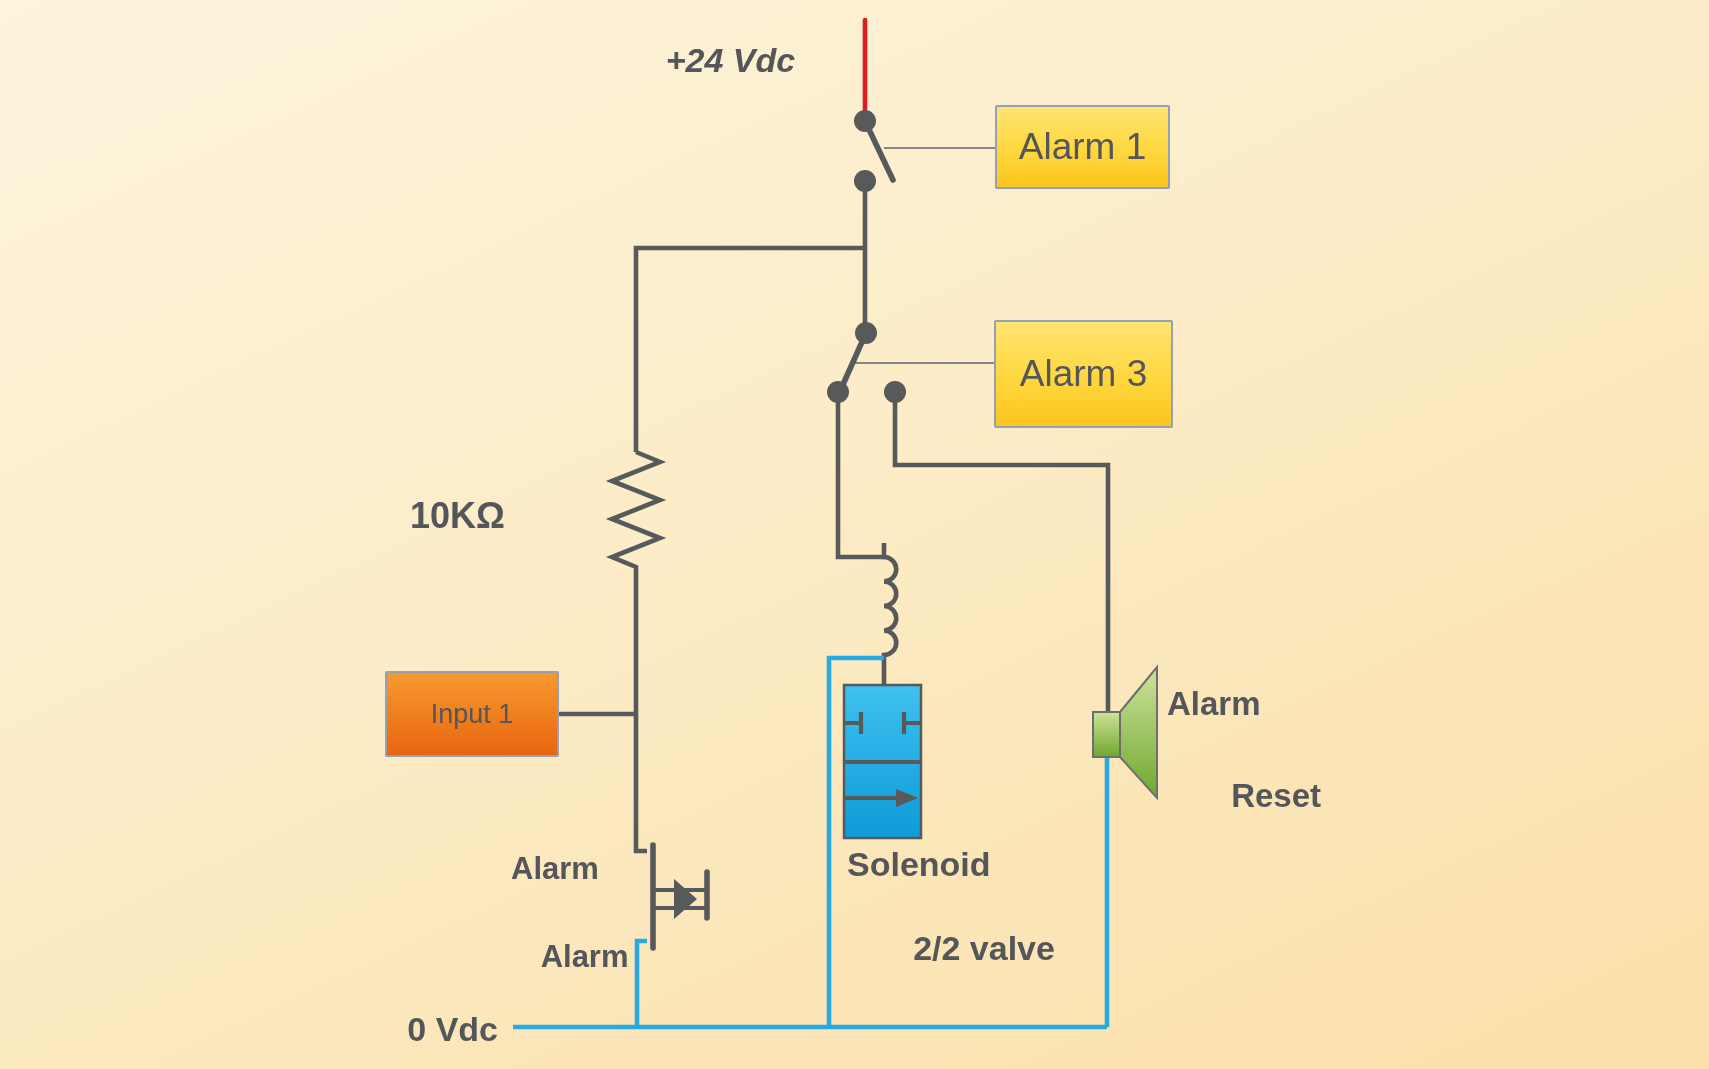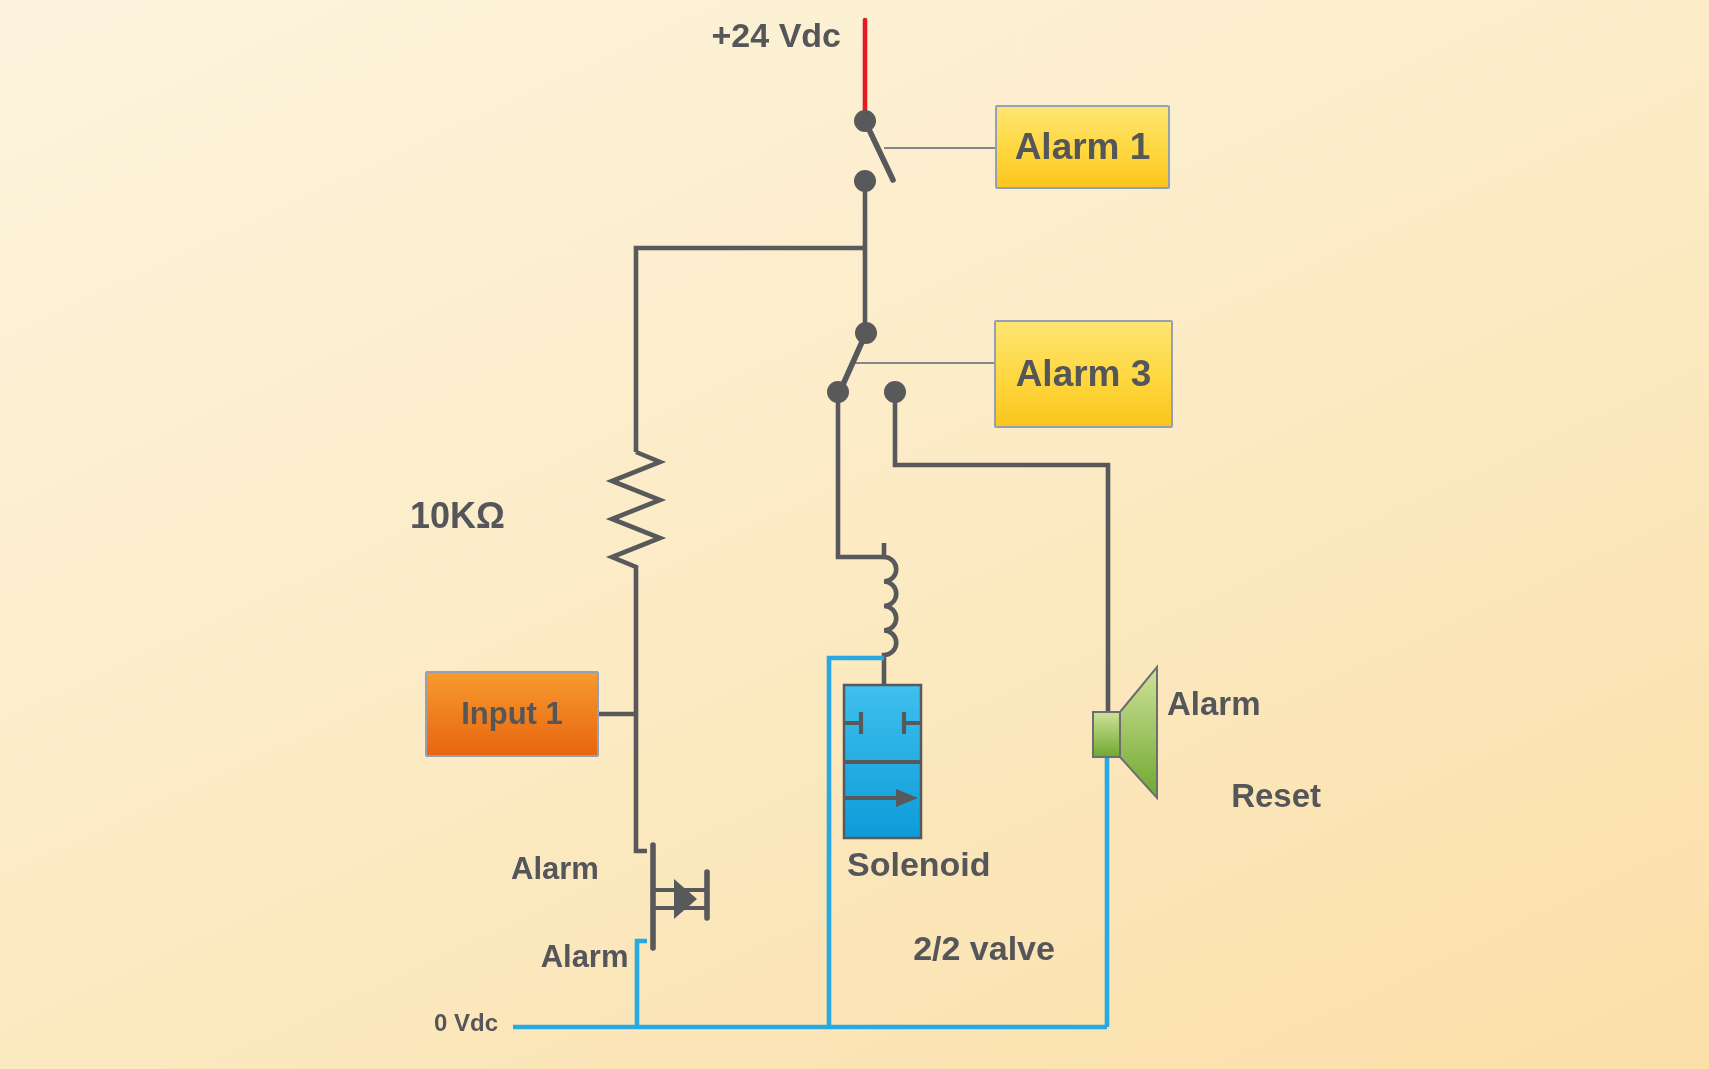--- a/index.html
+++ b/index.html
@@ -34,25 +34,25 @@
   stop.valve-a{stop-color:var(--valve_top);}
   stop.valve-b{stop-color:var(--valve_bottom);}
   stop.spk-a{stop-color:var(--speaker_top);}
   stop.spk-b{stop-color:var(--speaker_bottom);}
   .label{
     position:absolute;font-weight:bold;color:var(--label_text);
     white-space:pre;line-height:1.32;
   }
   .box{
     position:absolute;display:flex;align-items:center;justify-content:center;
-    font-weight:bold;color:var(--label_text);
+    font-weight:normal;color:var(--label_text);
     border:2px solid var(--box_border);border-radius:2px;box-sizing:border-box;
   }
   .box-yellow{background:linear-gradient(180deg,var(--alarm_box_top) 0%,var(--alarm_box_mid) 55%,var(--alarm_box_bottom) 100%);font-size:37px;}
-  .box-orange{background:linear-gradient(180deg,var(--input_box_top) 0%,var(--input_box_bottom) 100%);font-size:31px;margin-left:40px;}
+  .box-orange{background:linear-gradient(180deg,var(--input_box_top) 0%,var(--input_box_bottom) 100%);font-size:27px;}
 </style>
 </head>
 <body>
 
 <div class="stage">
 
   <svg class="wires" width="1709" height="1069" viewBox="0 0 1709 1069">
     <defs>
       <linearGradient id="valveGrad" x1="0" y1="0" x2="0" y2="1">
         <stop class="valve-a" offset="0" stop-color="#3fc0ee"></stop>
@@ -122,28 +122,28 @@
   </div>
 
   <div class="box box-yellow" style="left:994px;top:320px;width:179px;height:108px;">
     <span>Alarm 3</span>
   </div>
 
   <div class="box box-orange" style="left:385px;top:671px;width:174px;height:86px;">
     <span>Input 1</span>
   </div>
 
-  <div class="label" style="left:620px;top:13px;width:221px;text-align:right;font-size:34px;">+24 Vdc</div>
+  <div class="label" style="left:620px;top:38px;width:221px;text-align:center;font-size:34px;font-style:italic;">+24 Vdc</div>
 
   <div class="label" style="left:410px;top:492px;width:165px;text-align:left;font-size:36px;">10KΩ</div>
 
   <div class="label" style="left:450px;top:847px;width:210px;text-align:center;font-size:31px;line-height:44px;"><span>Alarm</span><br>
        <span>Alarm</span></div>
 
   <div class="label" style="left:847px;top:843px;font-size:34px;line-height:42px;"><span>Solenoid</span><br>
        <span>2/2 valve</span></div>
 
   <div class="label" style="left:1167px;top:681px;font-size:33px;line-height:46px;"><span>Alarm</span><br>
        <span>Reset</span></div>
 
-  <div class="label" style="left:330px;top:1007px;width:168px;text-align:right;font-size:24px;">0 Vdc</div>
+  <div class="label" style="left:330px;top:1007px;width:168px;text-align:right;font-size:34px;">0 Vdc</div>
 
 </div>
 
 </body></html>

